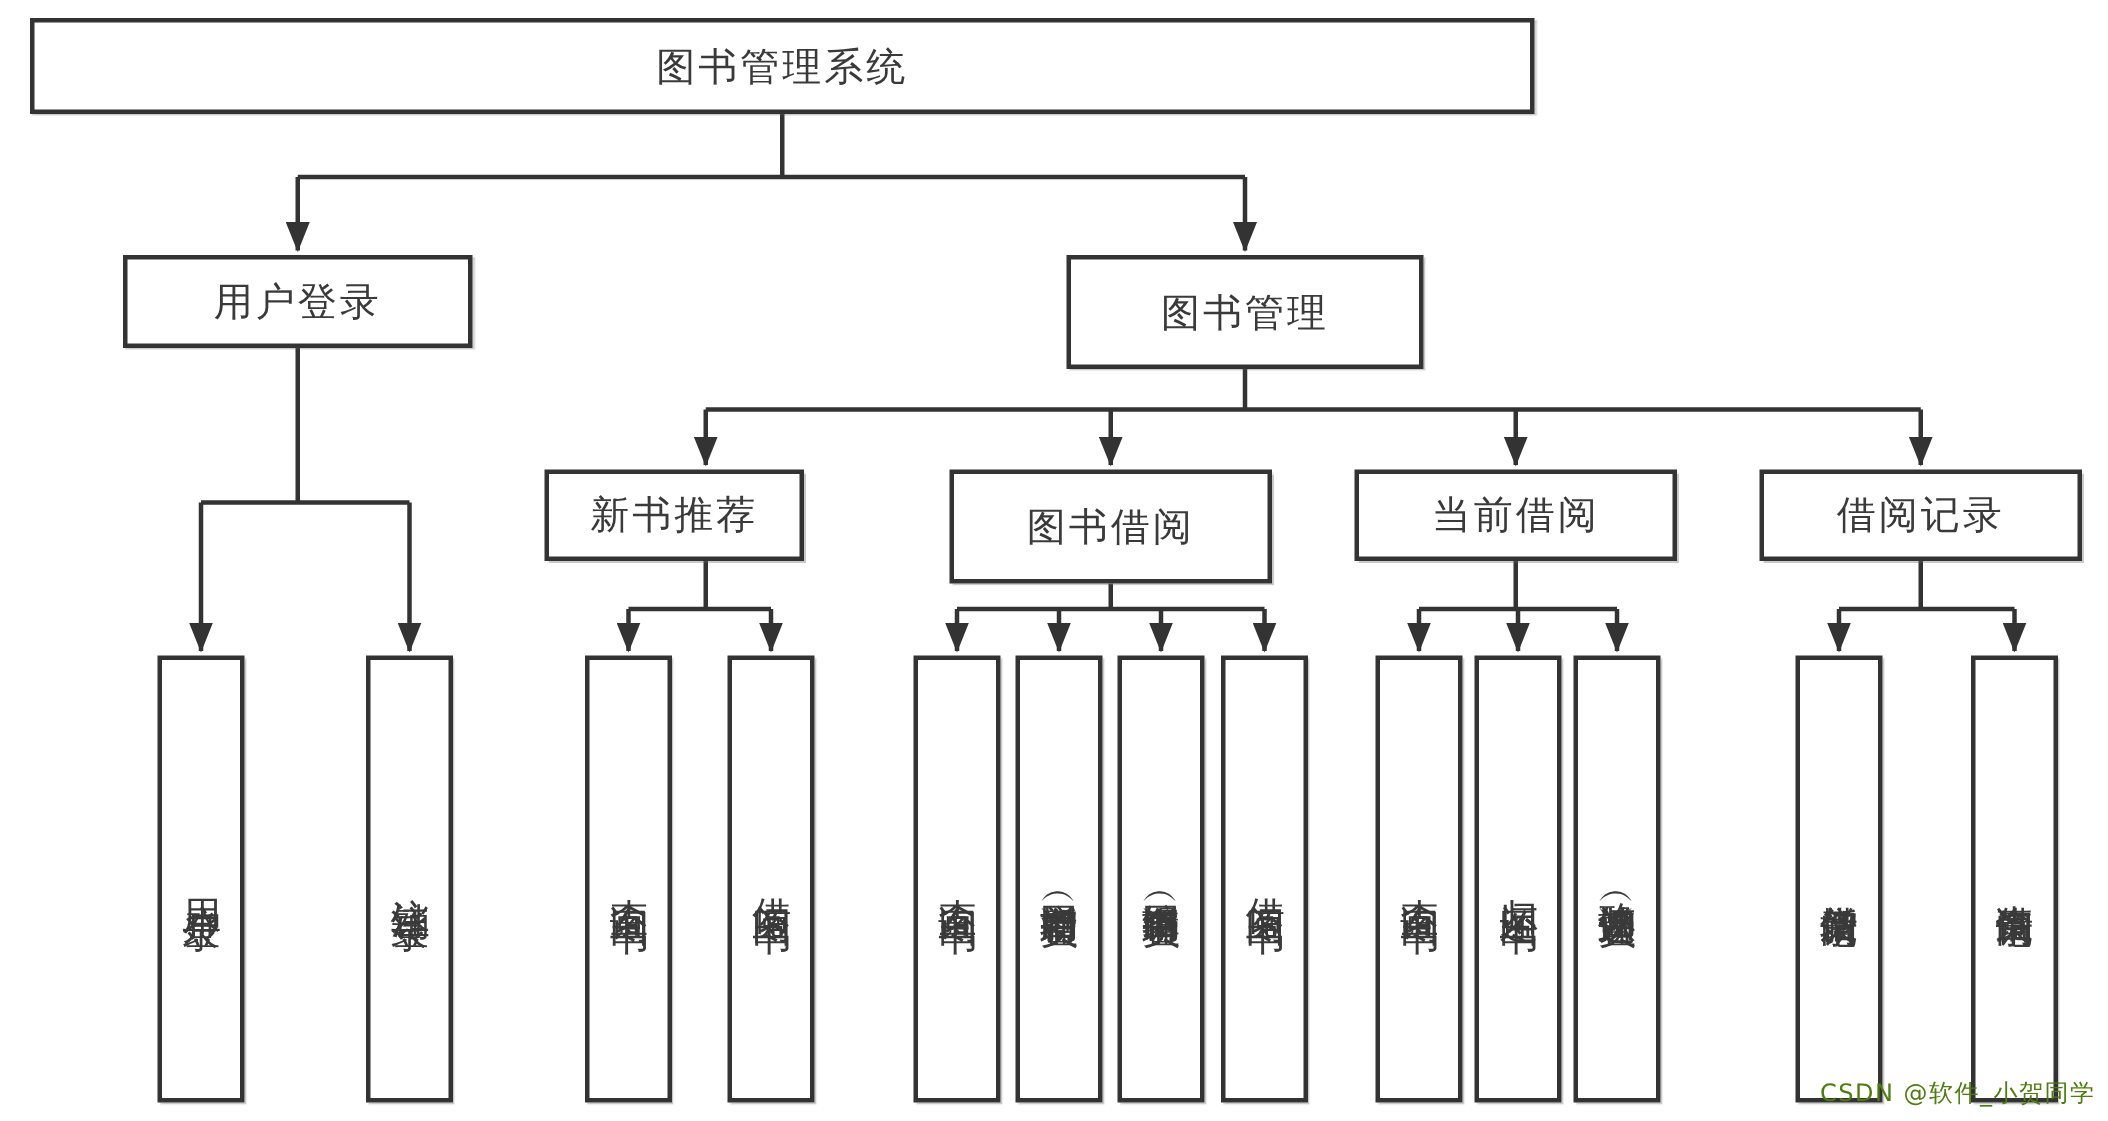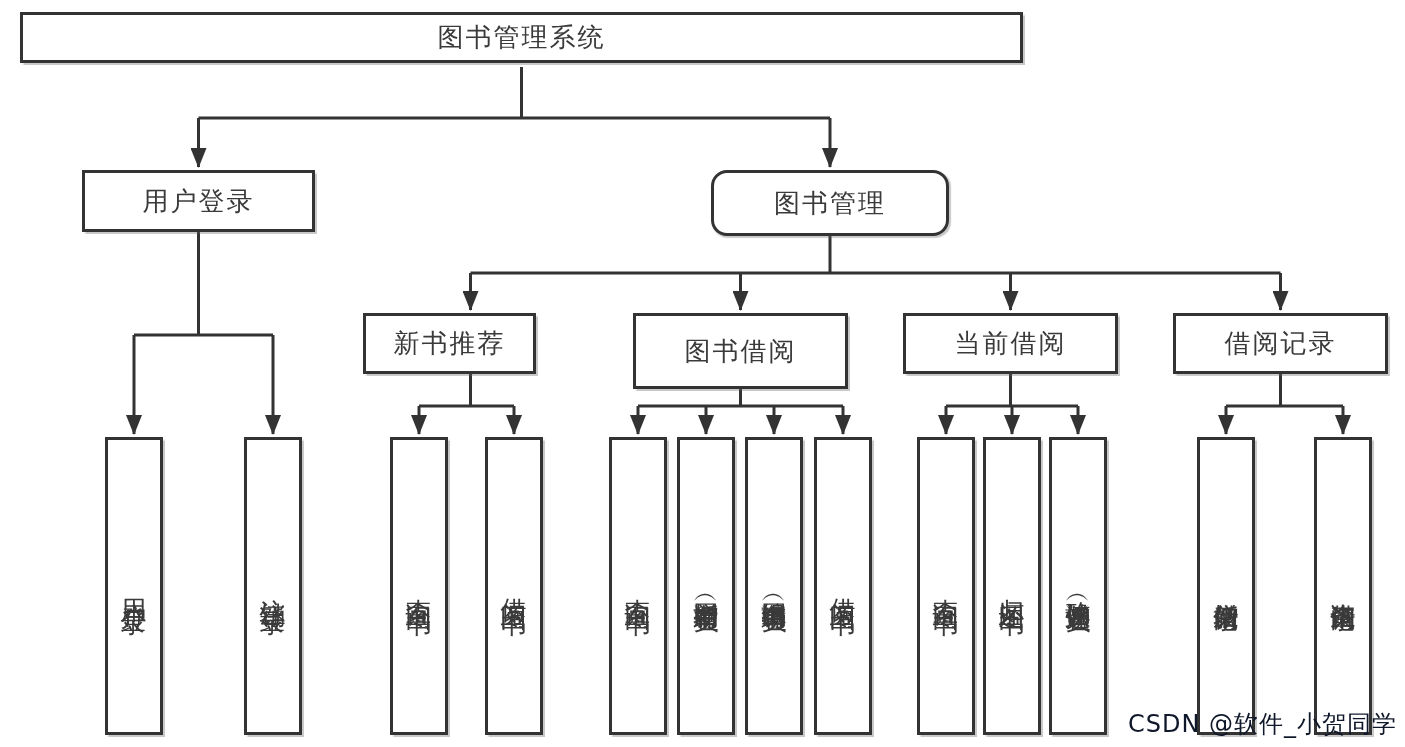--- a/index.html
+++ b/index.html
@@ -50,23 +50,23 @@
     letter-spacing: 4px;
     line-height: 1;
     color: #3a3a3a;
     white-space: nowrap;
   }
   .vbox.long .label {
     letter-spacing: 1px;
     font-size: 25px;
   }
   
-  .n-root   { left: 20px;  top: 12px;  width: 1003px; height: 51px; font-family: Liberation Mono, monospace; }
+  .n-root   { left: 20px;  top: 12px;  width: 1003px; height: 64px; font-family: Liberation Mono, monospace; }
   .n-ulogin { left: 82px;  top: 170px; width: 233px;  height: 62px; }
-  .n-bmgmt  { left: 711px; top: 170px; width: 238px;  height: 66px; border-radius: 16px; }
+  .n-bmgmt  { left: 711px; top: 170px; width: 238px;  height: 76px; }
   .n-newb   { left: 363px; top: 313px; width: 173px;  height: 61px; }
   .n-bborr  { left: 633px; top: 313px; width: 215px;  height: 76px; }
   .n-cborr  { left: 903px; top: 313px; width: 215px;  height: 61px; }
   .n-brec   { left: 1173px;top: 313px; width: 215px;  height: 61px; }
   .n-ul1 { left: 105px;  top: 437px; }
   .n-ul2 { left: 244px;  top: 437px; }
   .n-nb1 { left: 390px;  top: 437px; }
   .n-nb2 { left: 485px;  top: 437px; }
   .n-bb1 { left: 609px;  top: 437px; }
   .n-bb2 { left: 677px;  top: 437px; }
@@ -74,22 +74,22 @@
   .n-bb4 { left: 814px;  top: 437px; }
   .n-cb1 { left: 917px;  top: 437px; }
   .n-cb2 { left: 983px;  top: 437px; }
   .n-cb3 { left: 1049px; top: 437px; }
   .n-br1 { left: 1197px; top: 437px; }
   .n-br2 { left: 1314px; top: 437px; }
   .watermark {
     position: absolute;
     right: 8px;
     bottom: 7px;
-    font-size: 24px;
-    color: #0f172a;
+    font-size: 16px;
+    color: #4d7c0f;
     letter-spacing: 1px;
     z-index: 10;
     white-space: nowrap;
   }
 </style>
 </head>
 <body>
 
 <div class="canvas">
 

